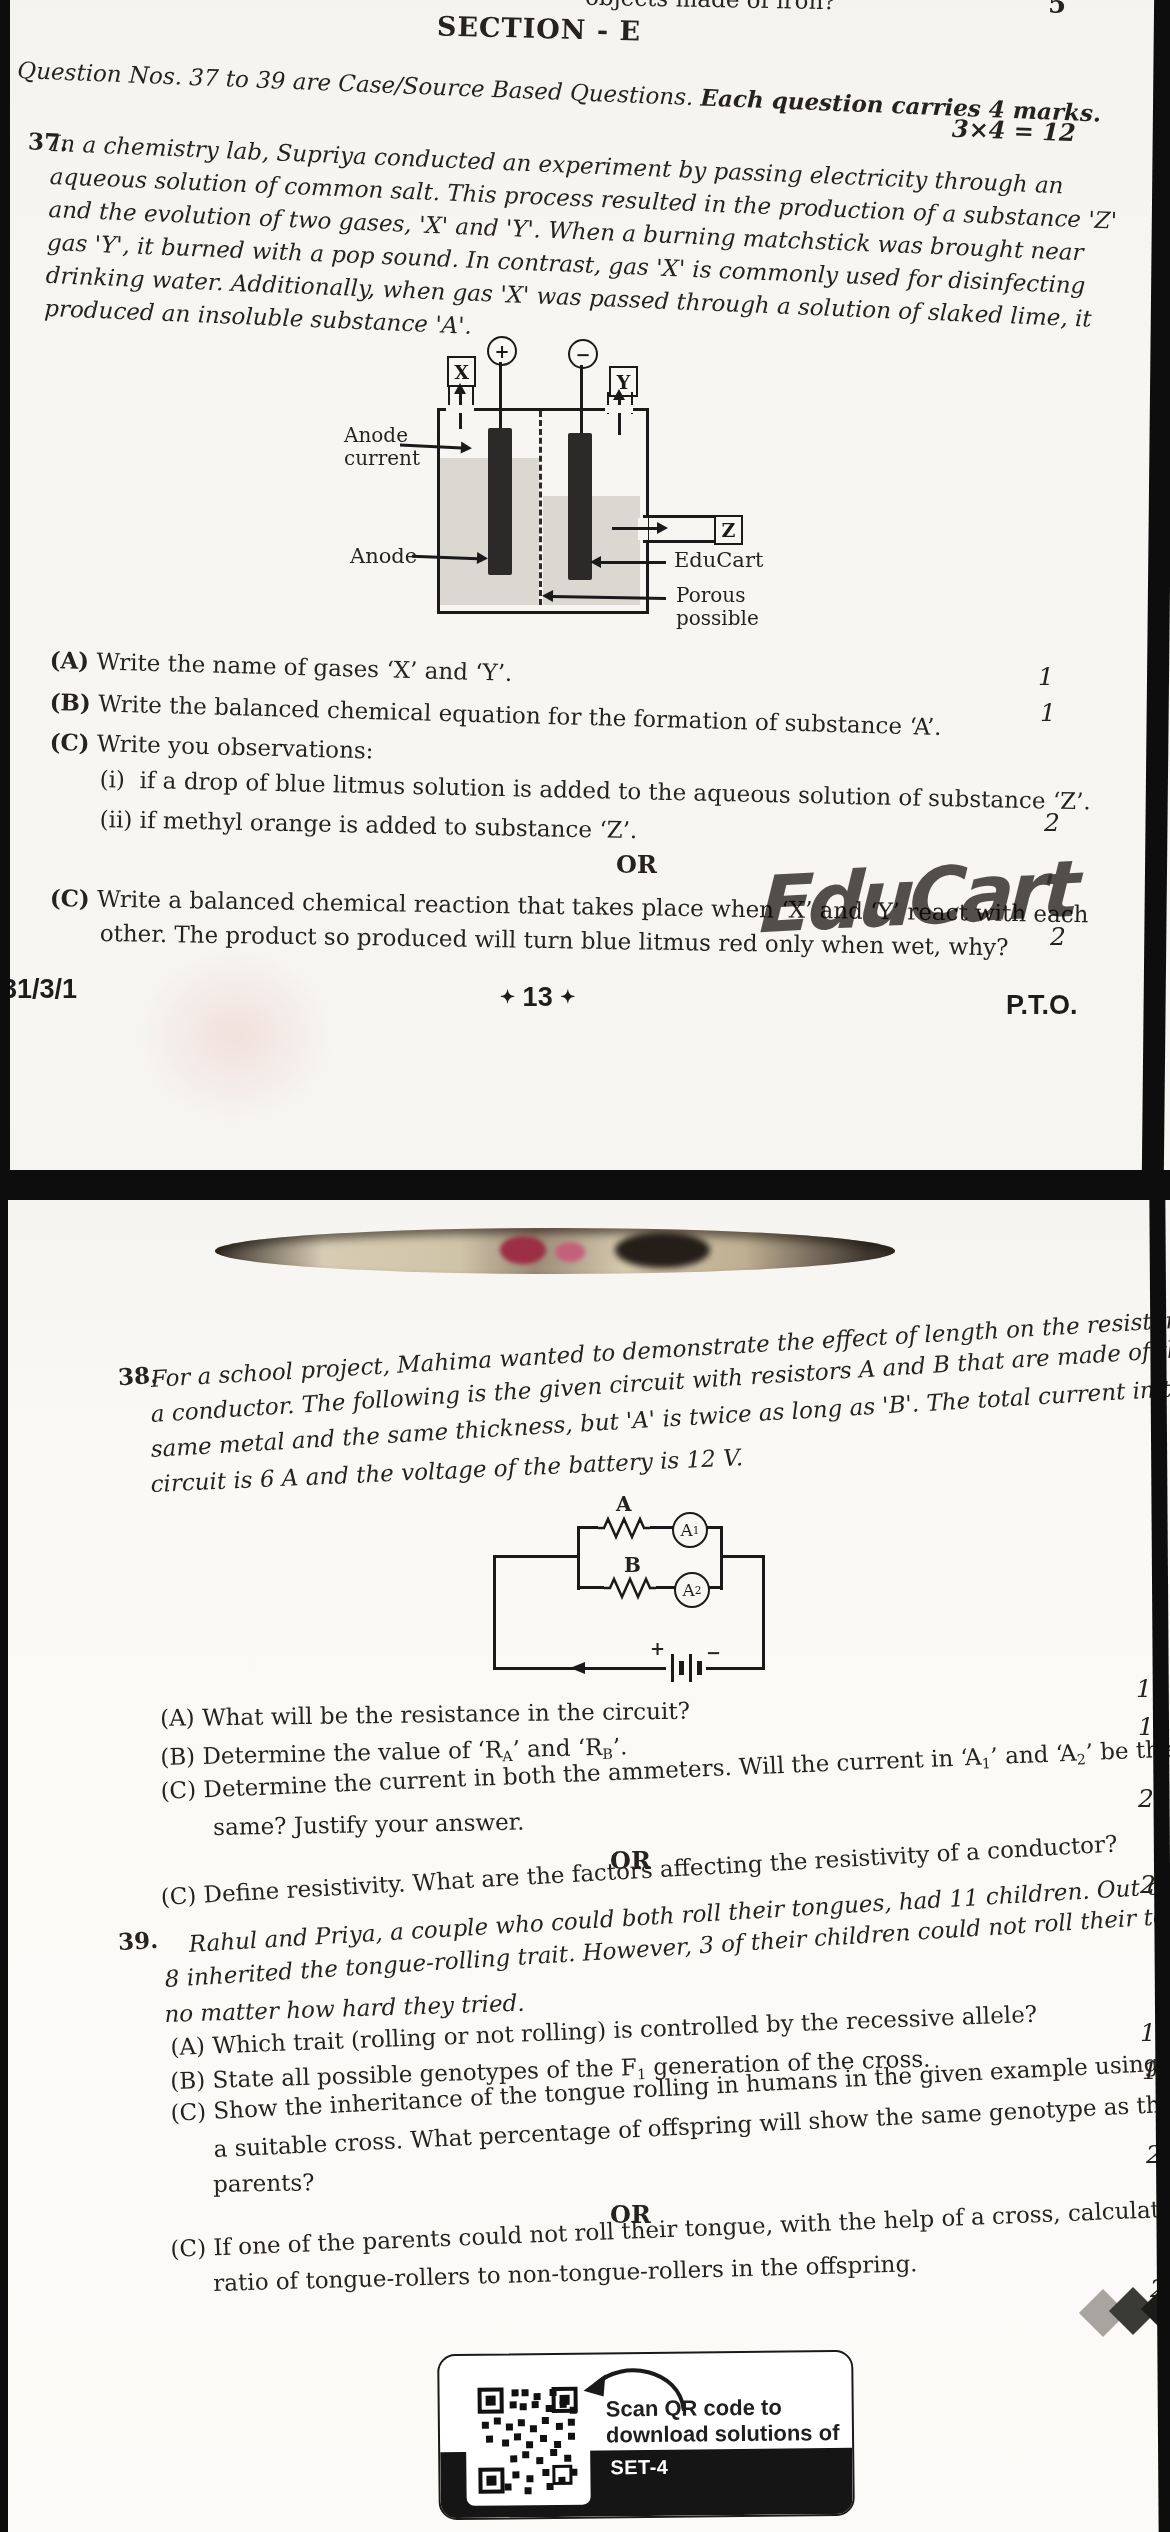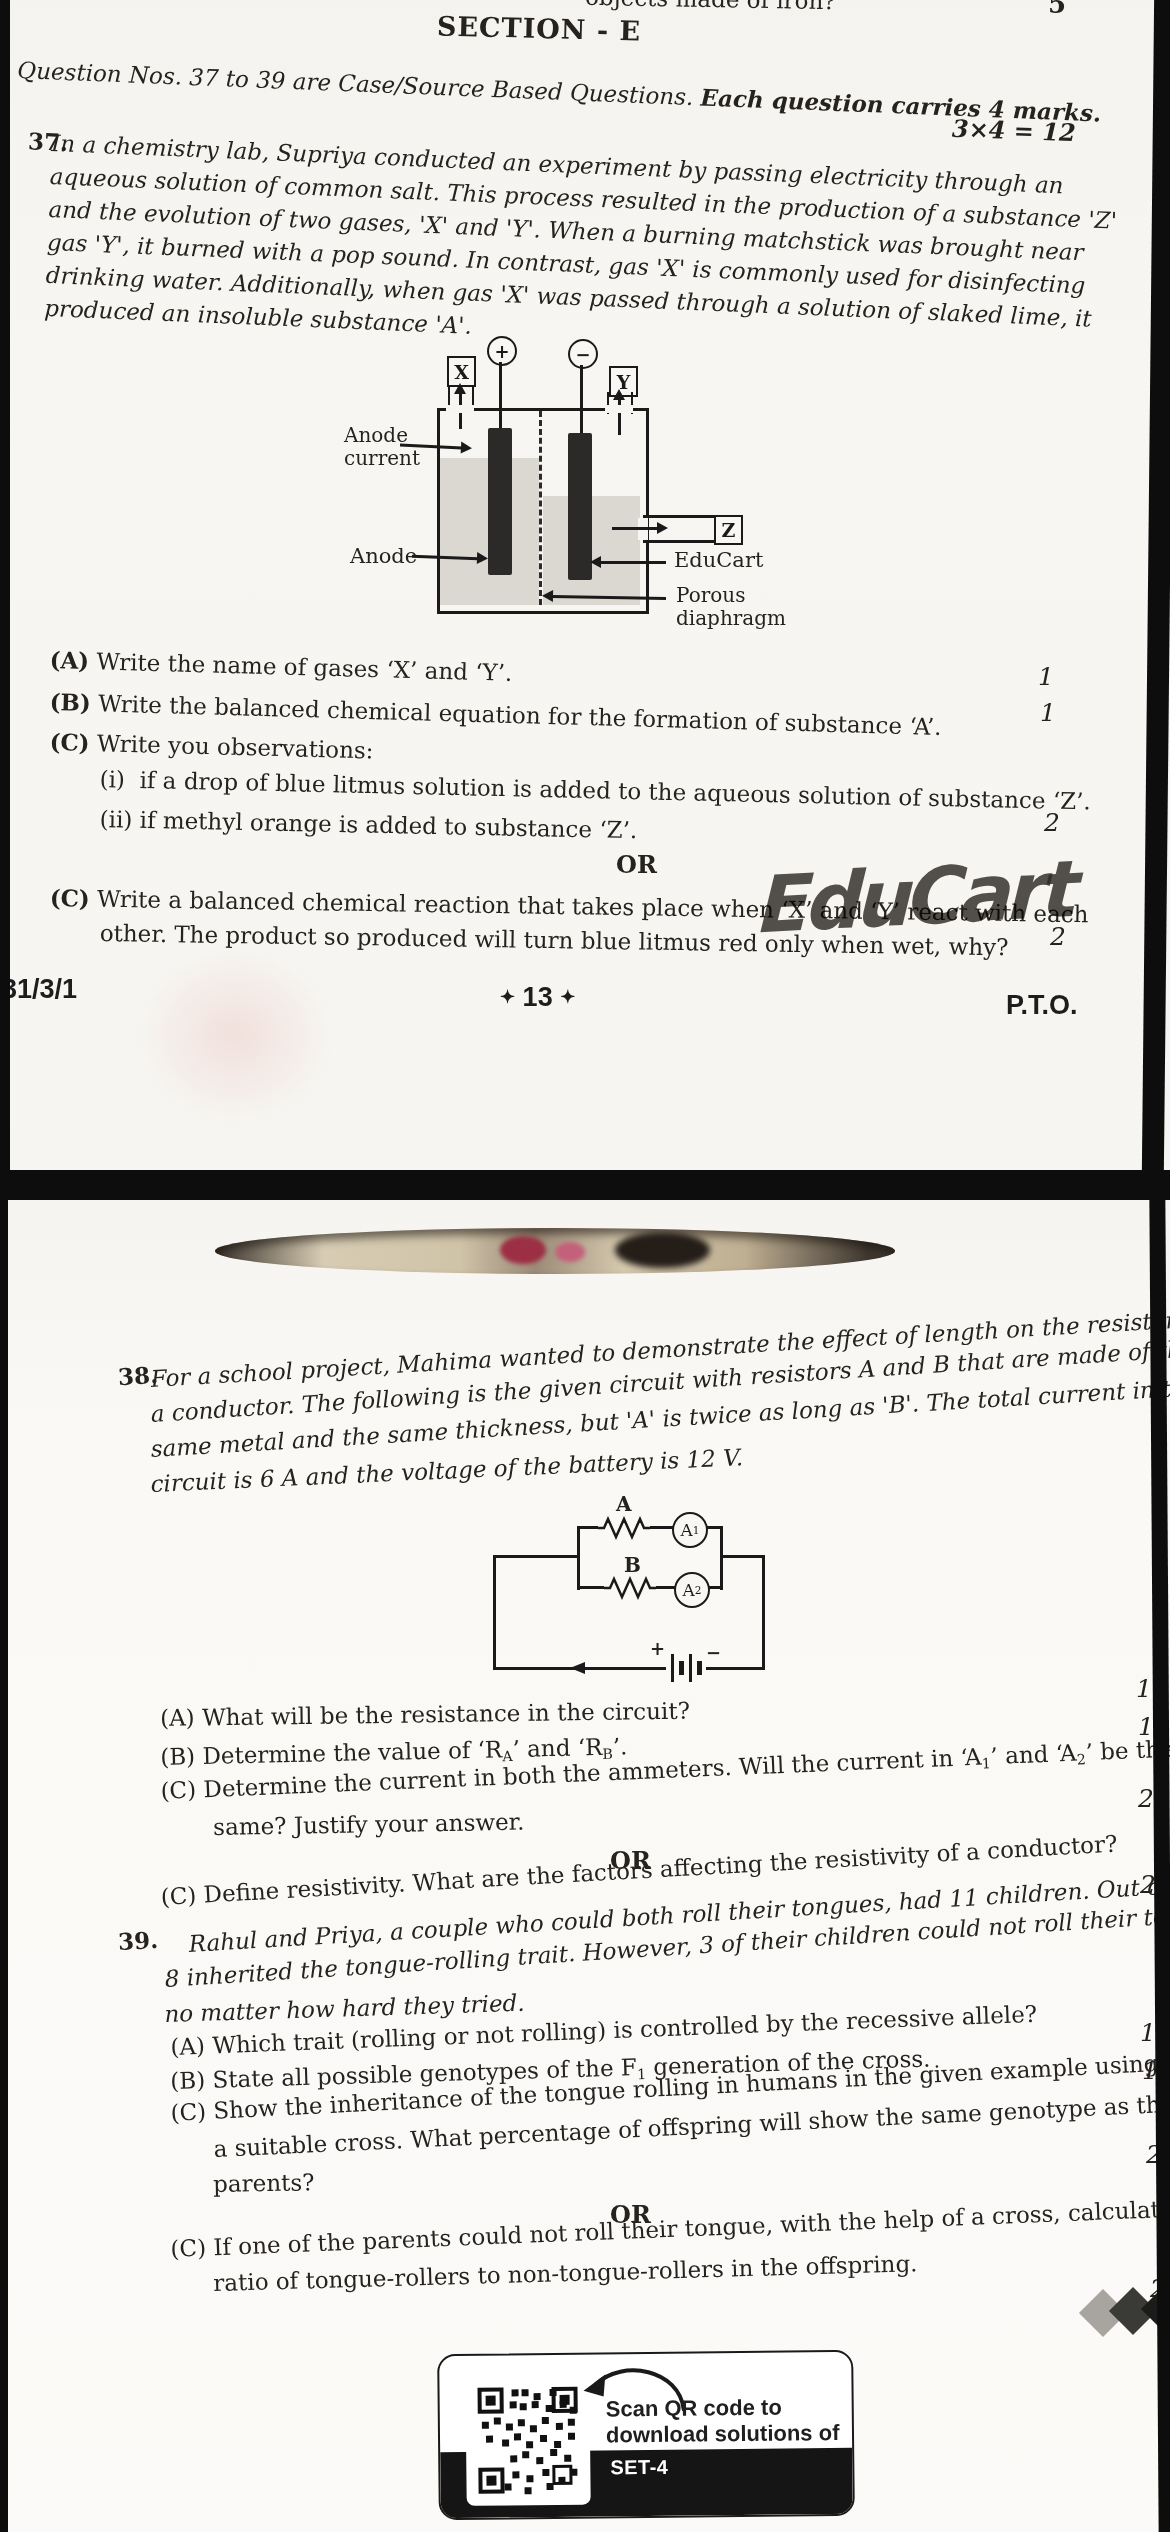--- a/index.html
+++ b/index.html
@@ -96,21 +96,21 @@
 
   <div class="t" style="left:350px;top:544px;font-size:21px">Anode</div>
   <div class="arr right" style="left:412px;top:556px;width:66px;transform:rotate(2deg)"></div>
 
   <div class="arr left" style="left:600px;top:561px;width:66px"></div>
   <div class="t" style="left:674px;top:548px;font-size:21px">EduCart</div>
 
   <div class="arr left" style="left:552px;top:596px;width:114px;transform:rotate(1deg)"></div>
   <div class="t" style="left:676px;top:584px;font-size:20px;line-height:23px;white-space:normal;width:120px">
     <div>Porous</div>
-    <div>diaphragm</div>
+    <div>possible</div>
   </div>
 
   <div class="t" style="left:50px;top:646px;transform:rotate(1.6deg);transform-origin:left top">
     <span class="b">(A)</span> <span>Write the name of gases ‘X’ and ‘Y’.</span>
   </div>
   <div class="t mk" style="left:1038px;top:662px">1</div>
 
   <div class="t" style="left:50px;top:688px;transform:rotate(1.6deg);transform-origin:left top">
     <span class="b">(B)</span> <span>Write the balanced chemical equation for the formation of substance ‘A’.</span>
   </div>

